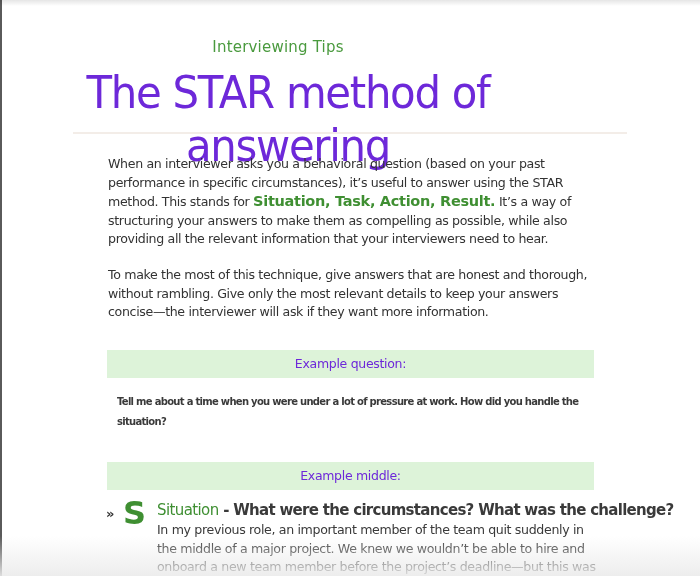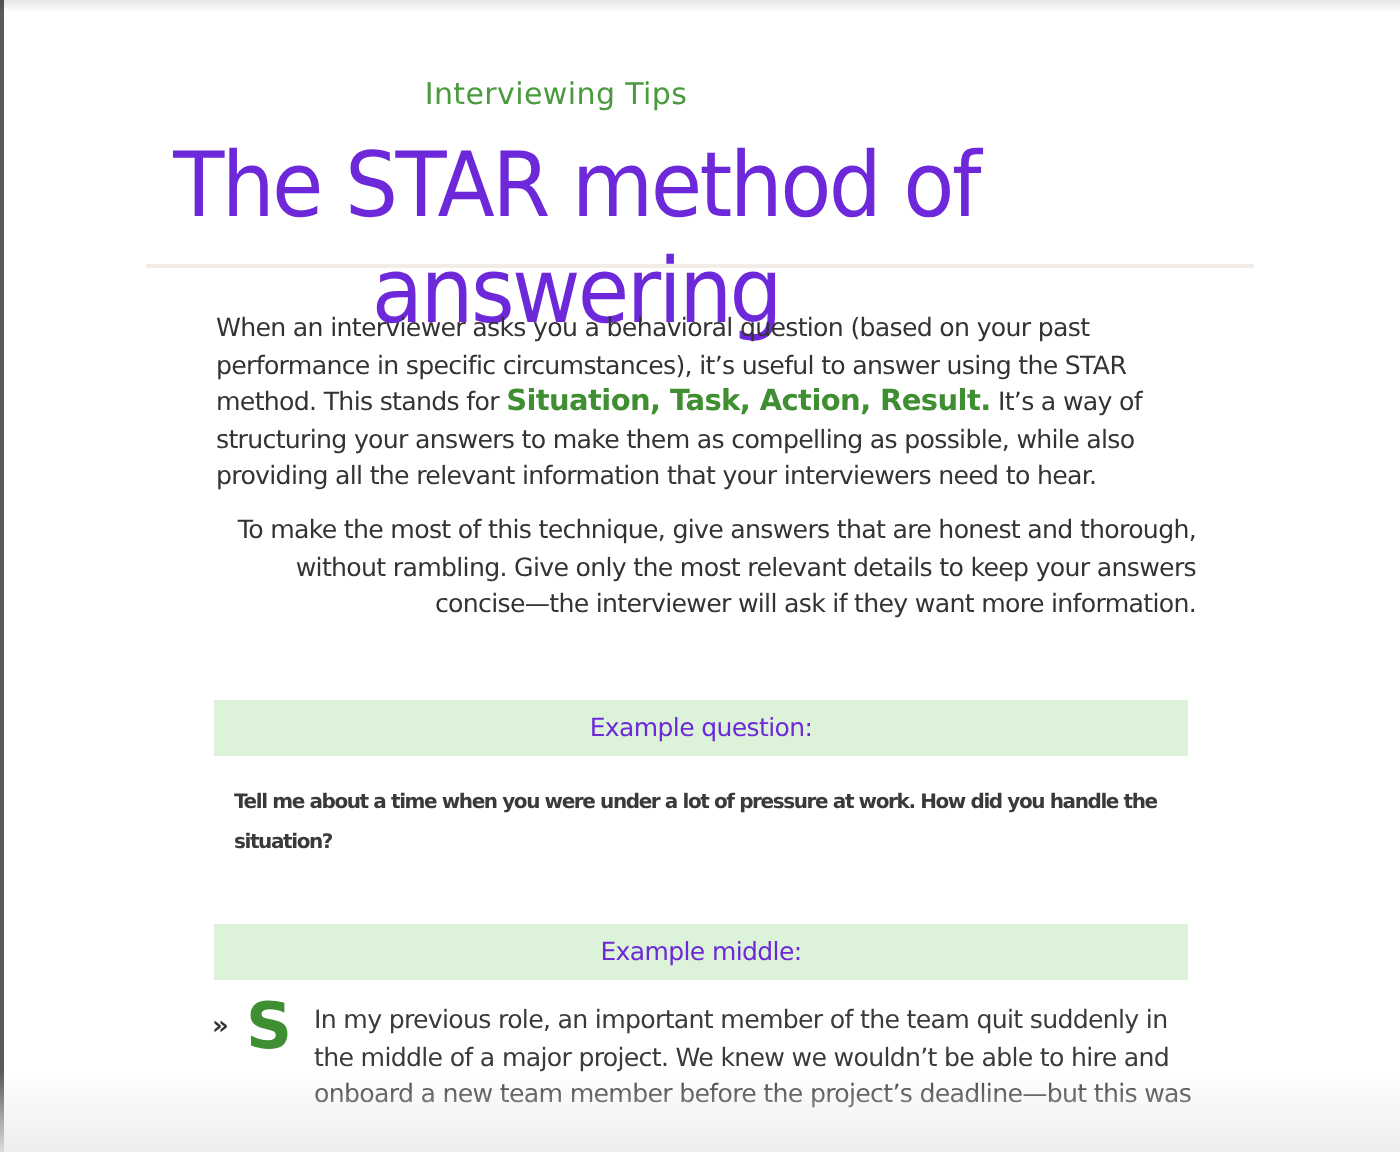--- a/index.html
+++ b/index.html
@@ -18,21 +18,21 @@
     .kicker { position: absolute; top: 38px; left: 0; width: 556px; text-align: center;
       font-size: 15px; color: #4a9a3e; letter-spacing: 0.2px; }
     .title { position: absolute; top: 66px; left: 0; width: 576px; text-align: center;
       font-size: 45px; font-weight: 200; color: #6d28d9; letter-spacing: -1.4px;
       font-family: "DejaVu Sans", sans-serif; -webkit-text-stroke: 0; }
     .title span { font-weight: normal; transform: scaleX(0.93); display: inline-block; }
     .divider { position: absolute; top: 132px; left: 73px; width: 554px; height: 2px; background: #f3ede8; }
 
     .para { position: absolute; left: 108px; width: 490px; font-size: 12.6px; line-height: 18.5px; color: #333; letter-spacing: -0.35px; }
     .p1 { top: 155px; }
-    .p2 { top: 256px; text-align: right; }
+    .p2 { top: 266px; }
     .hl { color: #3f8f32; font-weight: bold; font-size: 14.5px; letter-spacing: -0.3px; }
 
     .band { position: absolute; left: 107px; width: 487px; height: 28px; background: #ddf3d9;
       text-align: center; font-size: 12.5px; line-height: 28px; color: #6d28d9; letter-spacing: -0.3px; }
     .band1 { top: 350px; }
     .band2 { top: 462px; }
 
     .question { position: absolute; left: 117px; top: 392px; width: 480px; font-size: 10px; font-weight: bold;
       line-height: 20px; color: #3a3a3a; letter-spacing: -0.7px; }
 
@@ -60,17 +60,18 @@
 
 <div class="band band1">Example question:</div>
 <div class="question">Tell me about a time when you were under a lot of pressure at work. How did you handle the situation?</div>
 
 <div class="band band2">Example middle:</div>
 
 <div class="star-row">
   <span class="chev">»</span>
   <span class="big-letter">S</span>
   <div class="star-content">
+    <div class="star-head"><span class="term">Situation</span><span> - What were the circumstances? What was the challenge?</span></div>
     <div class="star-body">In my previous role, an important member of the team quit suddenly in the middle of a major project. We knew we wouldn’t be able to hire and onboard a new team member before the project’s deadline—but this was</div>
   </div>
 </div>
 
 <div class="bottom-fade"></div>
 
 </body></html>

